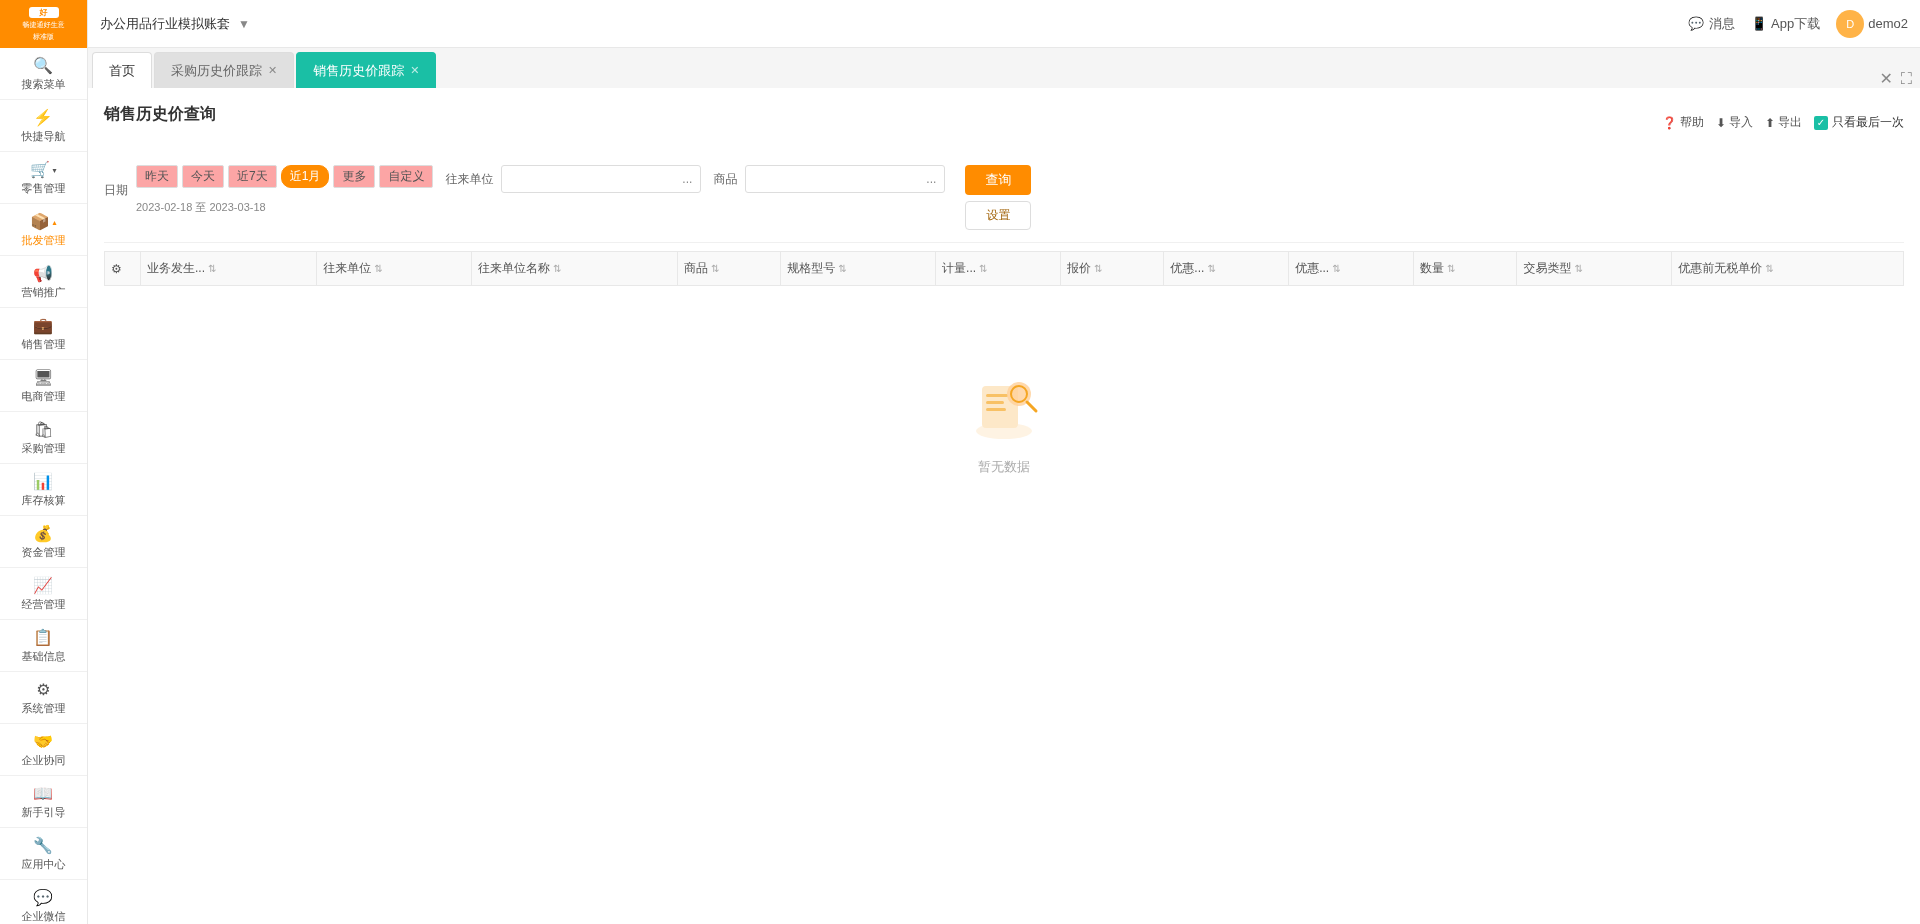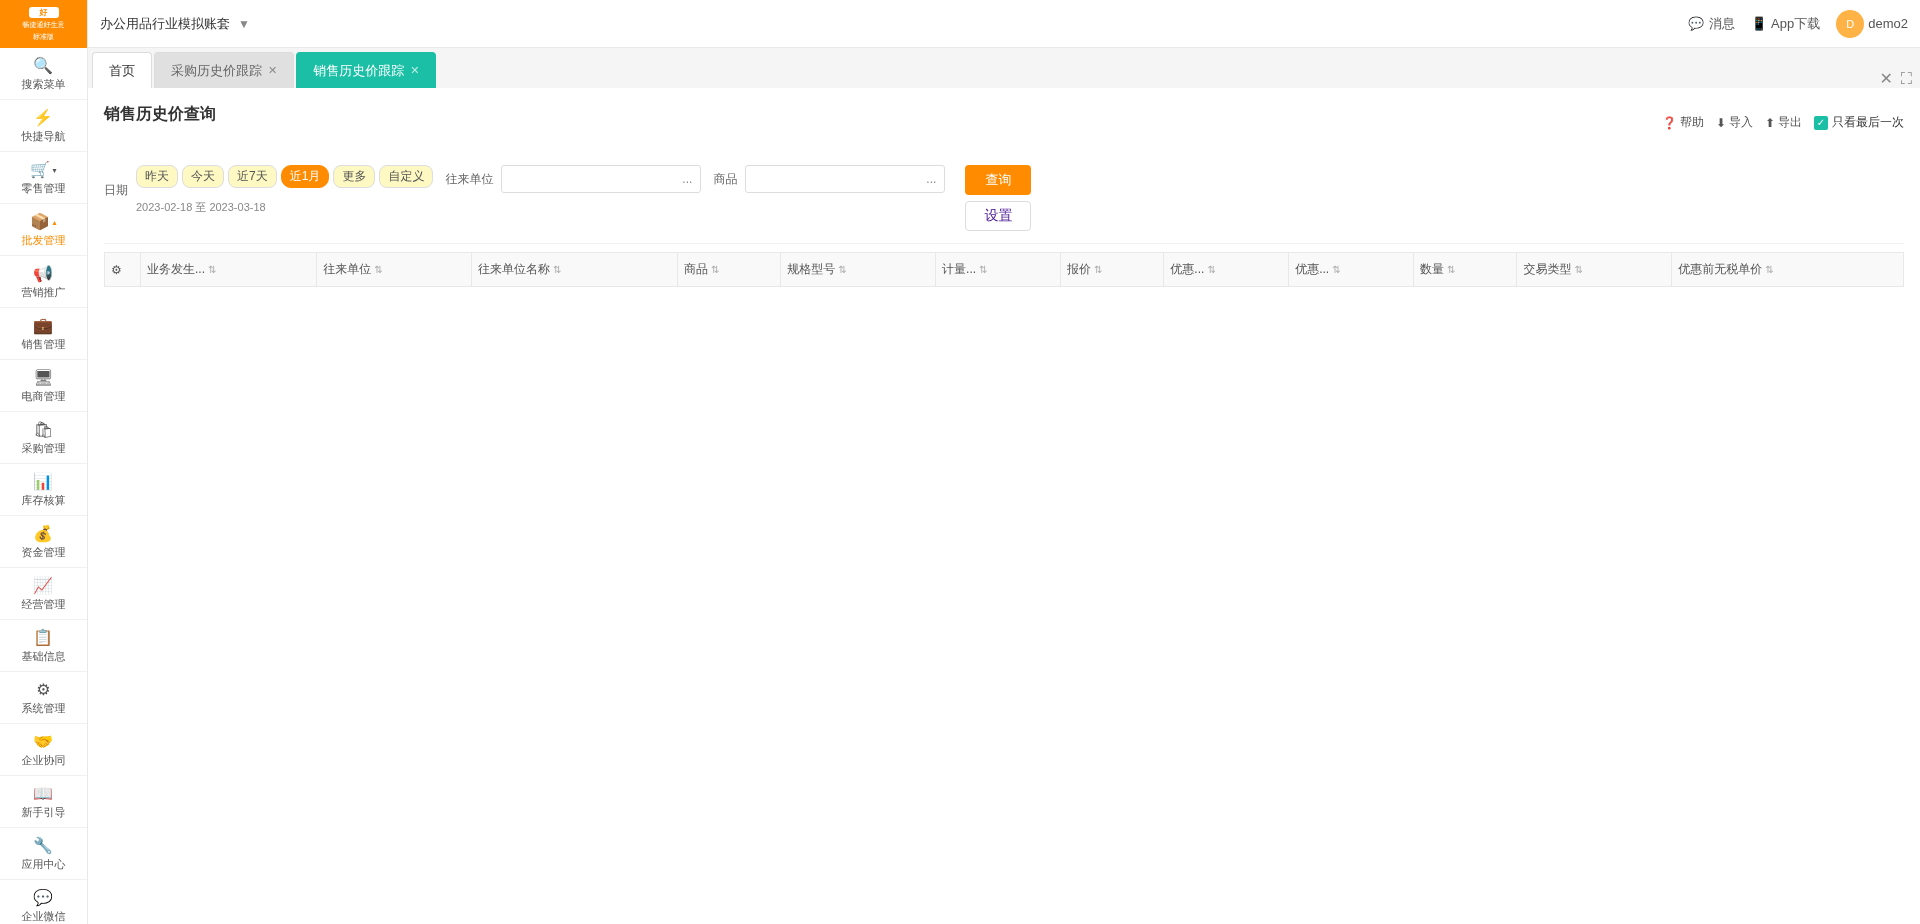--- a/index.html
+++ b/index.html
@@ -206,24 +206,24 @@
     }
     .date-btns {
       display: flex;
       gap: 4px;
       align-items: center;
       flex-wrap: wrap;
     }
     .date-btn {
       padding: 2px 8px;
       border: 1px solid #ddd;
-      border-radius: 8px;
-      font-size: 12px;
-      cursor: pointer;
-      background: #fef9c3;
+      border-radius: 2px;
+      font-size: 12px;
+      cursor: pointer;
+      background: #fca5a5;
       color: #555;
     }
     .date-btn.active {
       background: #ff8c00;
       color: #fff;
       border-color: #ff8c00;
       border-radius: 10px;
     }
     .date-range-text {
       font-size: 11px;
@@ -250,25 +250,25 @@
       background: #ff8c00;
       color: #fff;
       border: none;
       border-radius: 4px;
       padding: 6px 20px;
       font-size: 13px;
       cursor: pointer;
     }
     .btn-setting {
       background: #fff;
-      color: #4c1d95;
+      color: #a16207;
       border: 1px solid #ddd;
       border-radius: 4px;
       padding: 5px 16px;
-      font-size: 14px;
+      font-size: 12px;
       cursor: pointer;
     }
 
     
     .content-actions {
       display: flex;
       align-items: center;
       gap: 12px;
     }
     .action-link {
@@ -636,15 +636,30 @@
               <th><span>数量</span><span class="sort-arrow">⇅</span></th>
               <th><span>交易类型</span><span class="sort-arrow">⇅</span></th>
               <th><span>优惠前无税单价</span><span class="sort-arrow">⇅</span></th>
             </tr>
         </thead>
         <tbody id="table-body">
         </tbody>
       </table>
     </div>
 
+    <div class="empty-state" id="empty-state" style="display: flex;">
+      <div class="empty-icon">
+        <svg viewBox="0 0 80 80" xmlns="http://www.w3.org/2000/svg">
+          <ellipse cx="40" cy="65" rx="28" ry="8" fill="#fde8c8" opacity="0.5"></ellipse>
+          <rect x="18" y="20" width="36" height="42" rx="4" fill="#fde8c8"></rect>
+          <rect x="22" y="28" width="22" height="3" rx="1.5" fill="#f5a623" opacity="0.6"></rect>
+          <rect x="22" y="35" width="18" height="3" rx="1.5" fill="#f5a623" opacity="0.6"></rect>
+          <rect x="22" y="42" width="20" height="3" rx="1.5" fill="#f5a623" opacity="0.6"></rect>
+          <circle cx="55" cy="28" r="12" fill="#ffcf99" opacity="0.8"></circle>
+          <line x1="63" y1="36" x2="72" y2="45" stroke="#f5a623" stroke-width="3" stroke-linecap="round"></line>
+          <circle cx="55" cy="28" r="8" fill="none" stroke="#f5a623" stroke-width="2"></circle>
+        </svg>
+      </div>
+      <div class="empty-text">暂无数据</div>
+    </div>
 
   </div>
 </div>
 
 </body></html>

